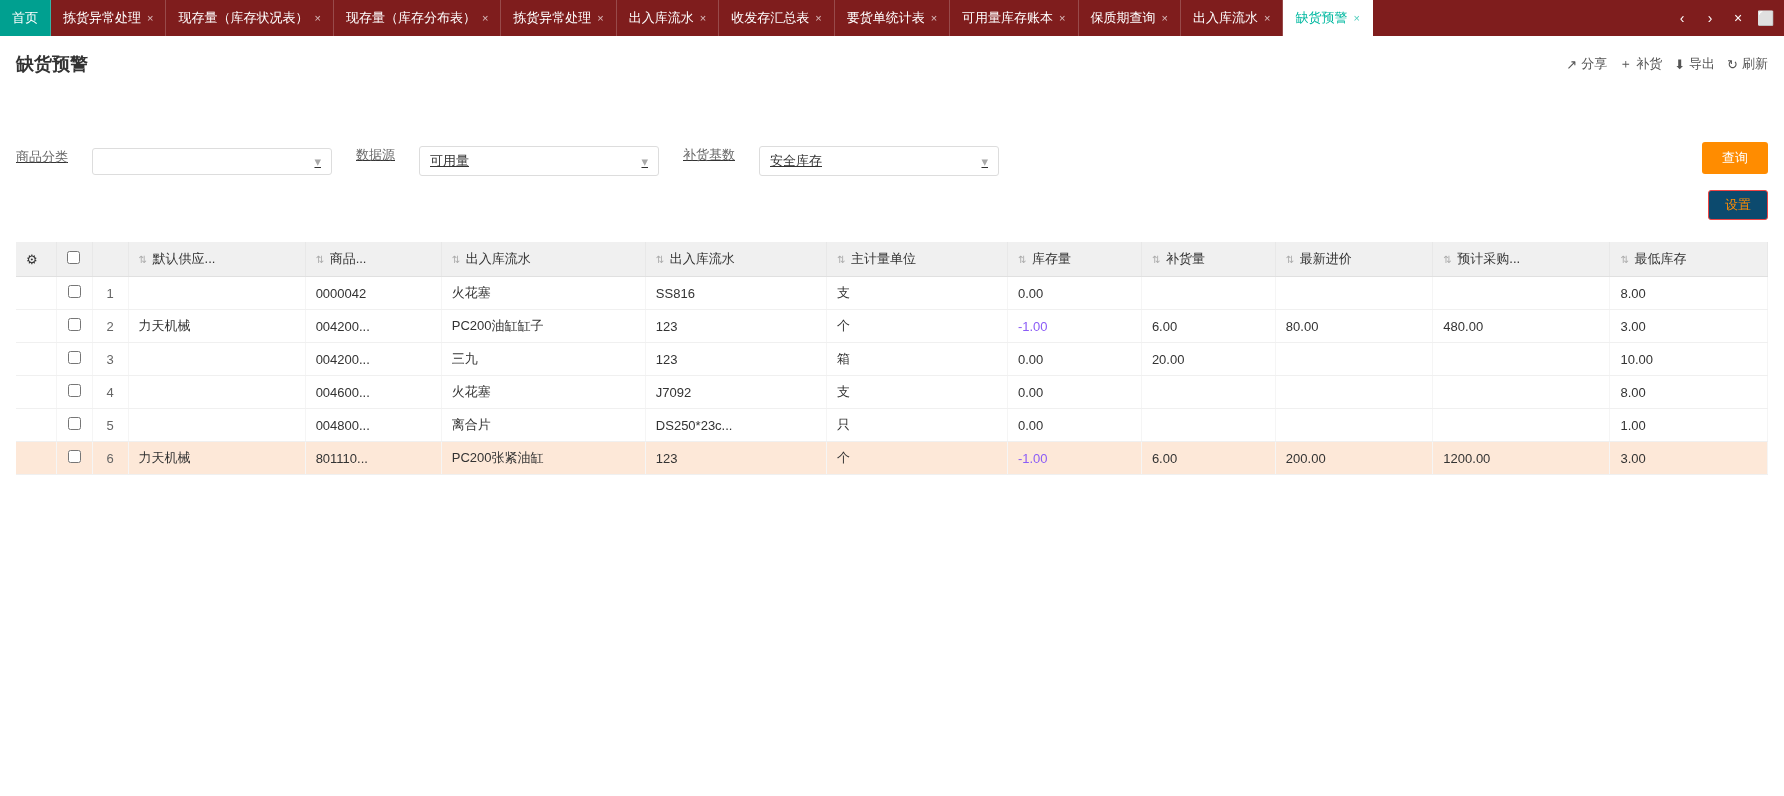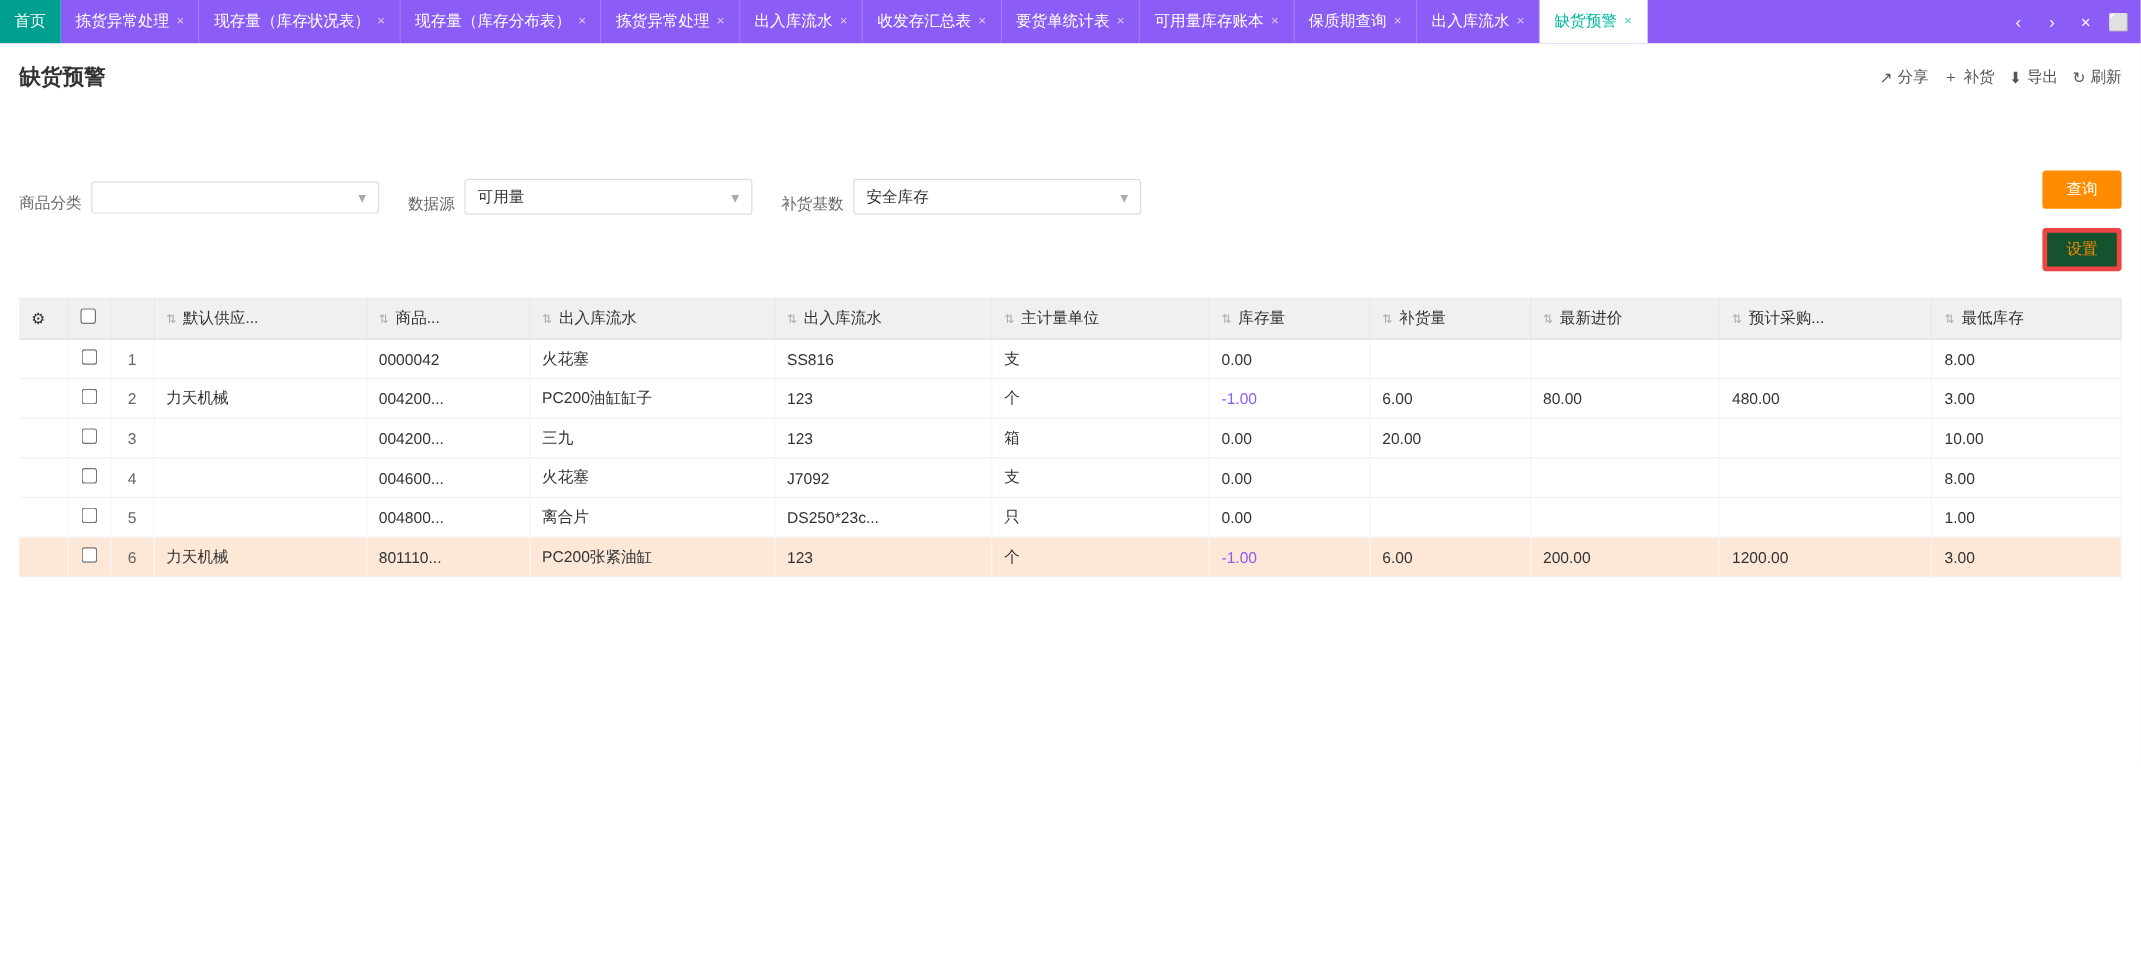--- a/index.html
+++ b/index.html
@@ -2,21 +2,21 @@
 <html><head>
   <meta charset="utf-8">
   <style>
     * { box-sizing: border-box; margin: 0; padding: 0; }
     body { font-family: 'Microsoft YaHei', Arial, sans-serif; font-size: 13px; background: #f5f5f5; color: #333; }
 
     
     .top-nav {
       display: flex;
       align-items: center;
-      background: #8b5cf6;
+      background: #7f1d1d;
       height: 36px;
       overflow: hidden;
       position: relative;
     }
     .nav-tab {
       display: flex;
       align-items: center;
       padding: 0 12px;
       height: 36px;
       color: #fff;
@@ -95,22 +95,23 @@
     
     .filter-row {
       display: flex;
       align-items: center;
       gap: 24px;
       margin-bottom: 12px;
       padding: 10px 0;
     }
     .filter-item {
       display: flex;
-      align-items: flex-end;
-      gap: 8px;
+      align-items: flex-start;
+      gap: 24px;
+      text-decoration: underline;
     }
     .filter-label {
       color: #666;
       white-space: nowrap;
       font-size: 13px;
     }
     .filter-select {
       display: flex;
       align-items: center;
       justify-content: space-between;
@@ -130,23 +131,23 @@
       background: #ff8c00;
       color: #fff;
       border: none;
       border-radius: 3px;
       padding: 7px 20px;
       cursor: pointer;
       font-size: 13px;
       margin-left: auto;
     }
     .btn-settings {
-      background: #14532d;
+      background: #0c4a6e;
       color: #ff8c00;
-      border: 4px solid #ef4444;
+      border: 1px solid #ef4444;
       border-radius: 3px;
       padding: 5px 16px;
       cursor: pointer;
       font-size: 13px;
       display: block;
       margin-top: 4px;
     }
 
     .filter-right {
       margin-left: auto;

